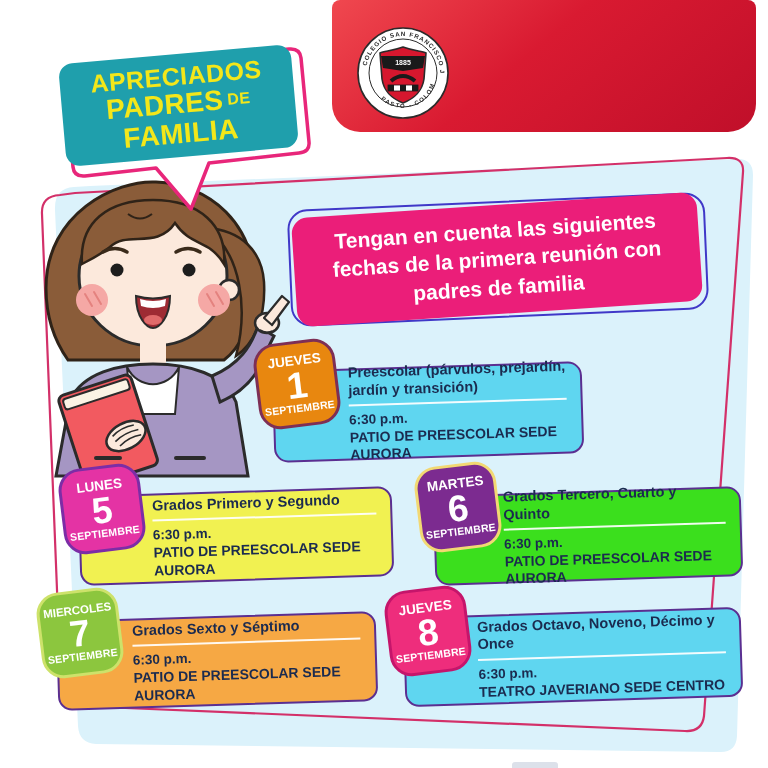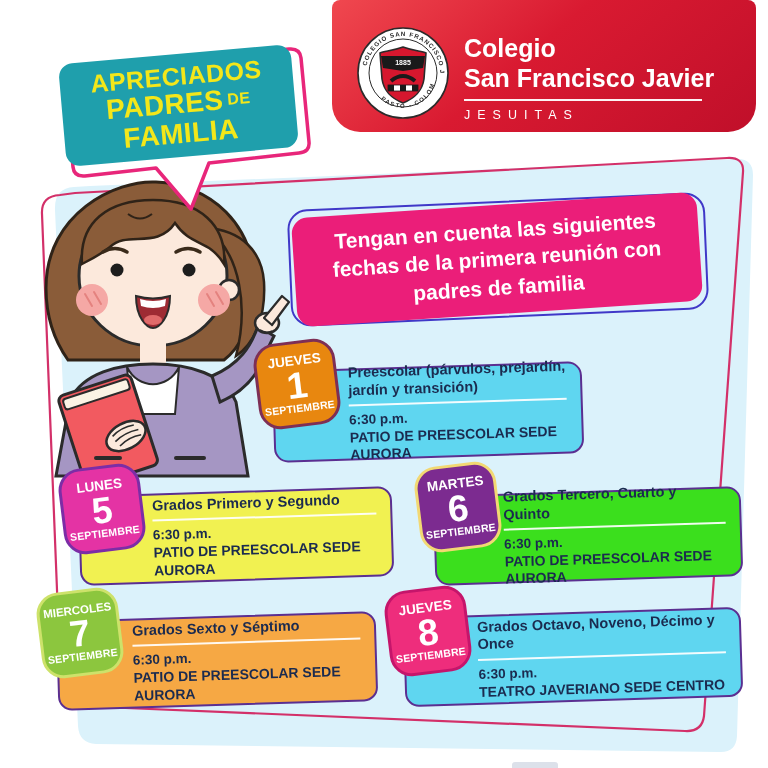--- a/index.html
+++ b/index.html
@@ -124,26 +124,20 @@
     </text>
     <path d="M 47,21 C 58,25 66,25 70,27 L 68,53 C 66,67 57,73 47,77 C 37,73 28,67 26,53 L 24,27 C 28,25 36,25 47,21 Z" fill="#d6172e" stroke="#2b2b2b" stroke-width="1.6"></path>
     <path d="M 25,30 L 69,30 L 67,42 L 47,45 L 27,42 Z" fill="#1a1a1a"></path>
     <text x="47" y="39" font-size="7" font-weight="700" fill="#ffffff" text-anchor="middle">1885</text>
     <path d="M 35,55 Q 47,45 59,55" fill="none" stroke="#1a1a1a" stroke-width="4"></path>
     <rect x="32" y="59" width="30" height="6" fill="#ffffff" stroke="#1a1a1a" stroke-width="0.8"></rect>
     <rect x="32" y="59" width="6" height="6" fill="#1a1a1a"></rect>
     <rect x="44" y="59" width="6" height="6" fill="#1a1a1a"></rect>
     <rect x="56" y="59" width="6" height="6" fill="#1a1a1a"></rect>
   </svg>
-  <div class="header-text">
-    <div class="hname1">Colegio</div>
-    <div class="hname2">San Francisco Javier</div>
-    <div class="hrule"></div>
-    <div class="horder">JESUITAS</div>
-  </div>
 </div>
 
 <svg class="abs bubble-svg" viewBox="0 0 280 185">
   <path id="bubble-outline" d="M 34,31 L 249,9 Q 260,8 261,18 L 269,102 Q 270,112 259,113 L 169,123 L 151,169 L 116,128 L 45,136 Q 34,137 33,127 L 25,43 Q 24,32 34,31 Z" fill="#ffffff" stroke="#E8267A" stroke-width="3.5" stroke-linejoin="round"></path>
 </svg>
 <div class="abs bubble-fill" style="background: rgb(31, 159, 172);">
   <div class="bline bline1" style="color: rgb(243, 231, 26);">APRECIADOS</div>
   <div class="bline bline2" style="color: rgb(243, 231, 26);">
     <span>PADRES</span><span class="bsmall">DE</span>
   </div>

